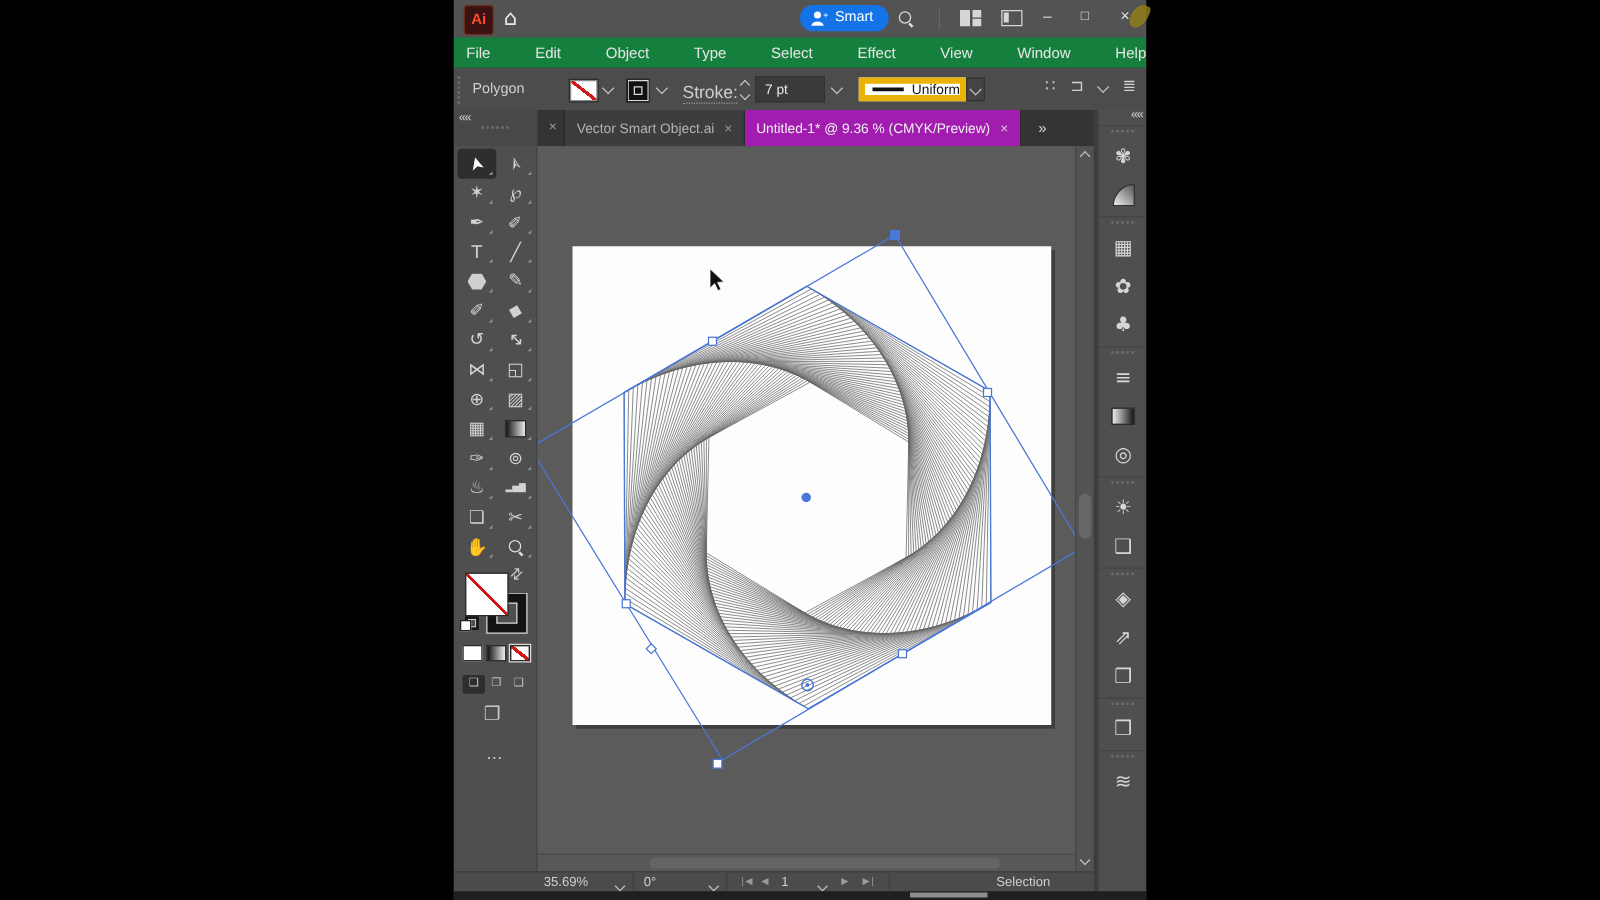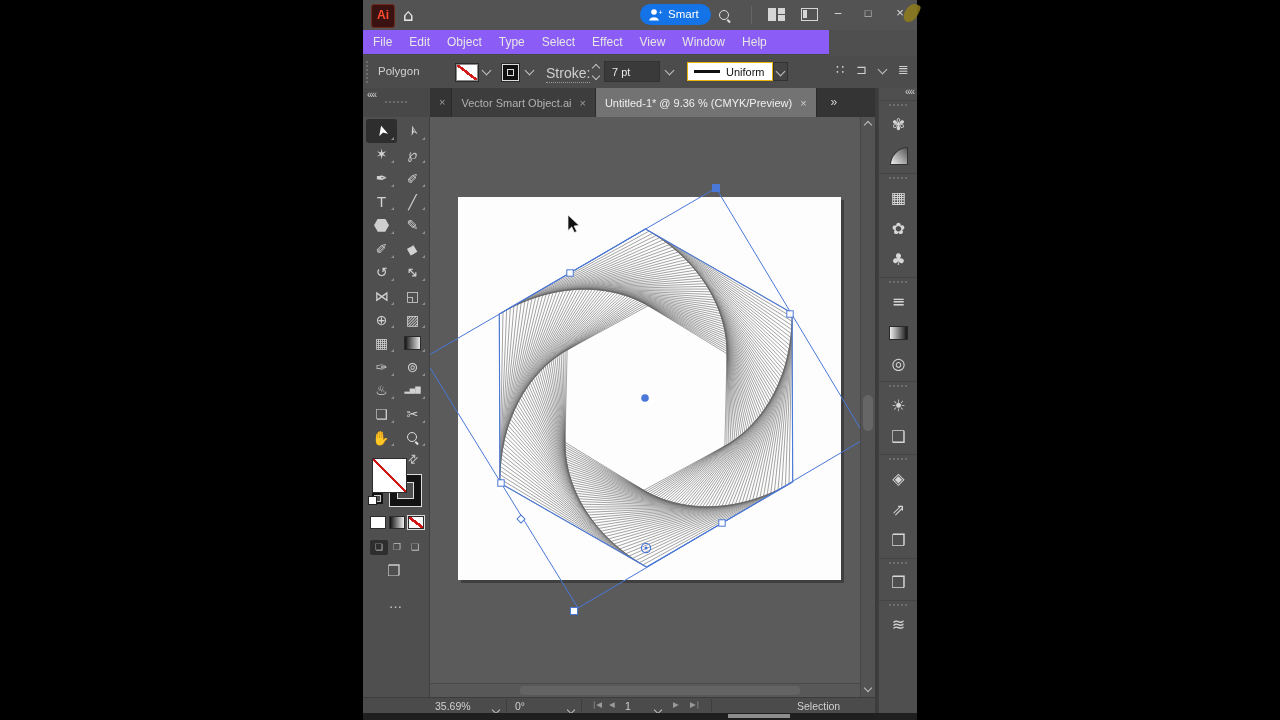--- a/index.html
+++ b/index.html
@@ -24,22 +24,22 @@
   .arrange-icon i{position:absolute;background:#d6d6d6;}
   .arrange-icon .a1{left:0;top:0;width:8px;height:13px;}
   .arrange-icon .a2{left:10px;top:0;width:7px;height:6px;}
   .arrange-icon .a3{left:10px;top:7px;width:7px;height:6px;}
   .workspace-icon{position:absolute;left:438px;top:8px;width:17px;height:13px;border:1.5px solid #d6d6d6;box-sizing:border-box;}
   .workspace-icon i{position:absolute;left:1px;top:1px;width:4px;height:8px;background:#d6d6d6;}
   .win-btn{position:absolute;top:0;width:26px;height:26px;color:#dedede;text-align:center;line-height:26px;font-size:12px;}
   .win-min{left:462px;} .win-max{left:492px;font-size:11px;} .win-close{left:524px;font-size:13px;}
 
   
-  .menubar{position:absolute;left:0;top:30px;width:466px;height:25px;background:#8b5cf6;border-bottom:1px solid #454545;
-           display:flex;align-items:center;gap:17px;padding-left:10px;box-sizing:border-box;}
+  .menubar{position:absolute;left:0;top:30px;width:554px;height:25px;background:#15803d;border-bottom:1px solid #454545;
+           display:flex;align-items:center;gap:17px;padding-left:10px;box-sizing:border-box;justify-content:space-between;}
   .menubar span{color:#e6e6e6;font-size:12px;}
 
   
   .controlbar{position:absolute;left:0;top:56px;width:554px;height:32px;background:#4c4c4c;border-bottom:1px solid #3a3a3a;}
   .cb-grip{position:absolute;left:3px;top:5px;width:4px;height:22px;border-left:2px dotted #6e6e6e;}
   .cb-label{position:absolute;left:15px;top:9px;color:#cfcfcf;font-size:11.5px;}
   .sw-none{width:22px;height:17px;background:
       linear-gradient(to top right, #fff 45%, #d11a1a 45%, #d11a1a 55%, #fff 55%);
       border:1px solid #2c2c2c;box-shadow:0 0 0 1px #8a8a8a inset;}
   .cb-fill{position:absolute;left:92px;top:7px;}
@@ -48,39 +48,39 @@
   .sw-stroke-sm{position:absolute;left:138px;top:7px;width:17px;height:17px;background:#111;
       box-shadow:0 0 0 1px #ddd inset, 0 0 0 5px #111 inset, 0 0 0 6px #ddd inset;border:1px solid #2c2c2c;}
   .cb-stroke-chev{position:absolute;left:163px;top:11px;}
   .cb-stroke-label{position:absolute;left:183px;top:9px;color:#cfcfcf;font-size:14px;border-bottom:1px dotted #9a9a9a;padding-bottom:1px;}
   .stepper{position:absolute;left:226px;top:6px;width:13px;height:20px;display:flex;flex-direction:column;align-items:center;justify-content:center;gap:2px;}
   .cvu{display:inline-block;width:5px;height:5px;border-left:1.5px solid #c2c2c2;border-top:1.5px solid #c2c2c2;transform:rotate(45deg);}
   .cvd{display:inline-block;width:5px;height:5px;border-right:1.5px solid #c2c2c2;border-bottom:1.5px solid #c2c2c2;transform:rotate(45deg);}
   .cb-weight{position:absolute;left:241px;top:5px;width:56px;height:21px;background:#3a3a3a;border:1px solid #323232;color:#e8e8e8;
              font-size:11px;line-height:21px;padding-left:7px;box-sizing:border-box;}
   .cb-weight-chev{position:absolute;left:303px;top:11px;}
-  .uniform-field{position:absolute;left:324px;top:6px;width:86px;height:19px;background:#fff;border:1px solid #eab308;
+  .uniform-field{position:absolute;left:324px;top:6px;width:86px;height:19px;background:#fff;border:5px solid #eab308;
                  display:flex;align-items:center;gap:6px;padding-left:6px;box-sizing:border-box;}
   .uniform-line{width:26px;height:2.5px;background:#111;}
   .uniform-field span{color:#111;font-size:11px;}
   .uniform-chev{position:absolute;left:410px;top:6px;width:15px;height:19px;background:#444;border:1px solid #323232;
                 display:flex;align-items:center;justify-content:center;box-sizing:border-box;}
   .cb-right{position:absolute;right:8px;top:7px;display:flex;align-items:center;gap:12px;color:#cfcfcf;}
   .cb-right .glyph{font-size:13px;}
 
   
   .dockhead-left{position:absolute;left:0;top:88px;width:67px;height:29px;background:#484848;}
   .dockhead-left .clp{position:absolute;left:4px;top:1px;color:#cfcfcf;font-size:10px;letter-spacing:-1px;}
   .dockhead-left .grip{position:absolute;left:22px;top:13px;width:22px;border-top:2px dotted #6e6e6e;}
   .tabbar{position:absolute;left:67px;top:88px;width:445px;height:29px;background:#343434;display:flex;align-items:stretch;}
   .clipped-x{color:#9a9a9a;font-size:11px;line-height:29px;padding:0 6px 0 9px;border-right:1px solid #2b2b2b;}
   .tab{display:flex;align-items:center;gap:8px;padding:0 9px;border-right:1px solid #2b2b2b;background:#3d3d3d;}
   .tab .title{font-size:11px;color:#b2b2b2;white-space:nowrap;}
   .tab .x{font-size:11px;color:#9a9a9a;}
-  .tab.active{background:#737373;}
+  .tab.active{background:#a21caf;}
   .tab.active .title{color:#efefef;}
   .tab.active .x{color:#cfcfcf;}
   .tab-overflow{color:#cfcfcf;font-size:12px;line-height:29px;padding:0 8px;margin-left:6px;}
 
   
   .tooldock{position:absolute;left:0;top:117px;width:67px;height:580px;background:#4f4f4f;border-right:1px solid #404040;box-sizing:border-box;}
   .tools{position:absolute;left:3px;top:2px;width:62px;display:grid;grid-template-columns:31px 31px;}
   .tool{position:relative;width:31px;height:23.6px;display:flex;align-items:center;justify-content:center;color:#d2d2d2;}
   .tool.active{background:#2e2e2e;border-radius:3px;color:#fff;}
   .tool::after{content:"";position:absolute;right:3px;bottom:3px;border-left:3px solid transparent;border-bottom:3px solid #8f8f8f;}

